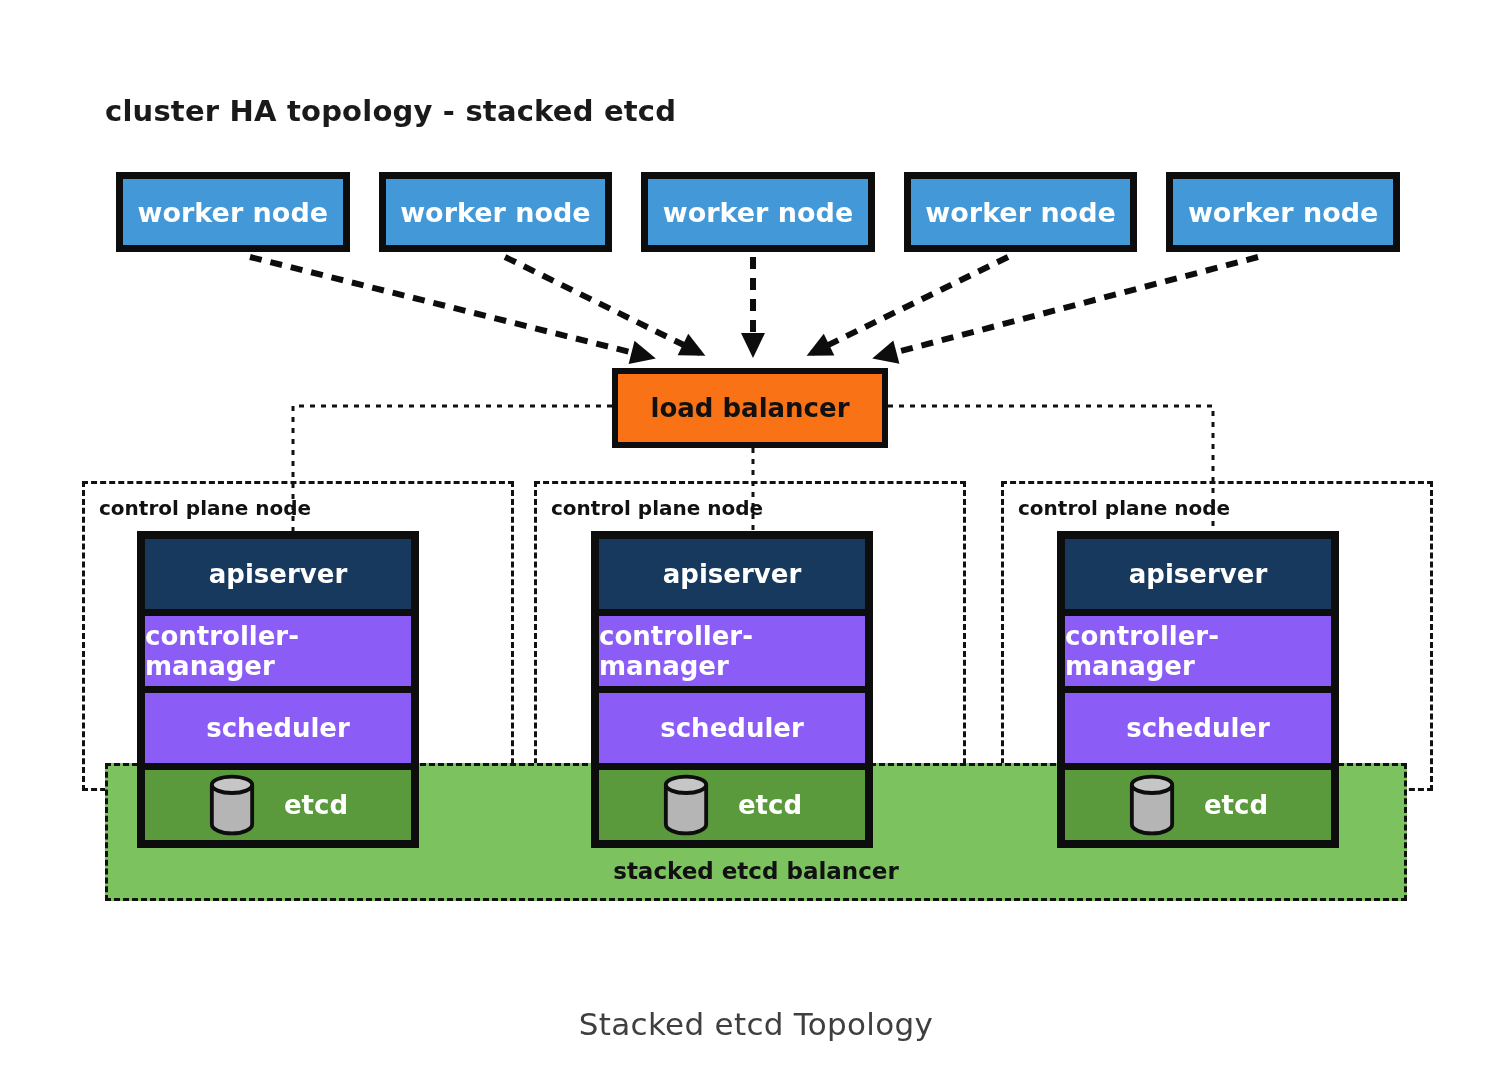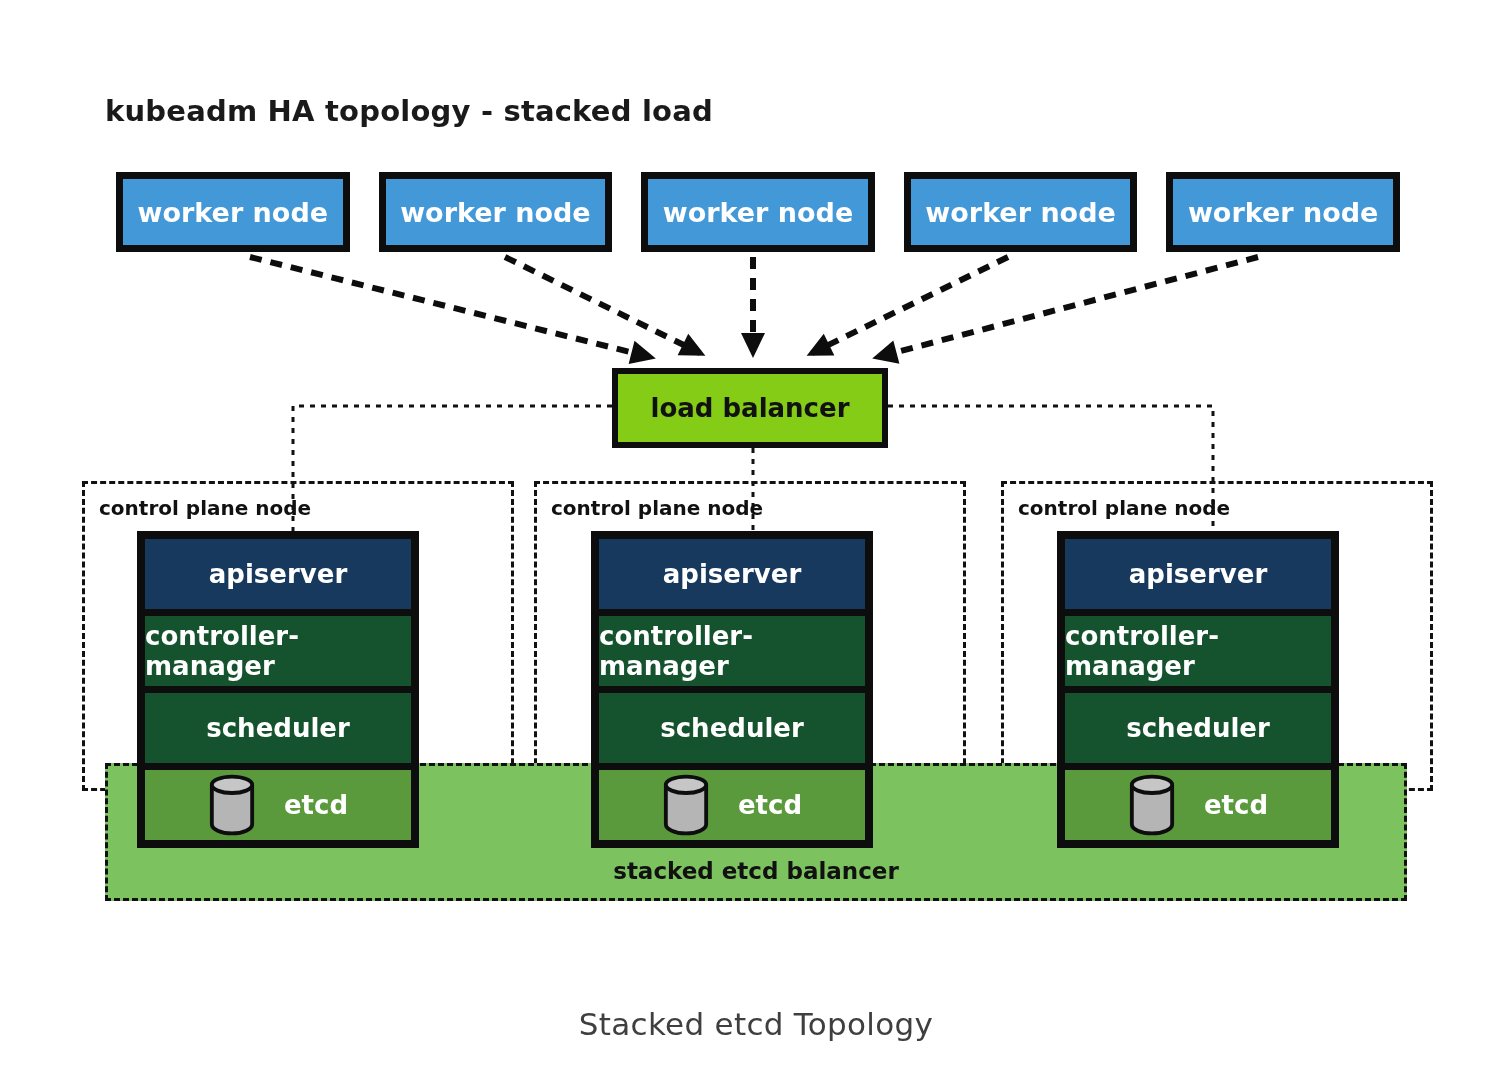--- a/index.html
+++ b/index.html
@@ -17,21 +17,21 @@
     display:flex;gap:21px;
   }
   .worker{
     flex:1;background:#4398d8;border:7px solid #0d0d0d;
     display:flex;align-items:center;justify-content:center;
     color:#ffffff;font-size:27px;font-weight:700;box-sizing:border-box;margin-left:8px;
   }
   
   .lb{
     position:absolute;left:612px;top:368px;width:276px;height:80px;box-sizing:border-box;
-    background:#84cc16;border:6px solid #0d0d0d;
+    background:#f97316;border:6px solid #0d0d0d;
     display:flex;align-items:center;justify-content:center;
     color:#111111;font-size:26px;font-weight:700;
   }
   
   .cp{
     position:absolute;top:481px;width:432px;height:310px;box-sizing:border-box;
     border:3px dashed #111111;background:transparent;
   }
   .cp-label{
     position:absolute;left:10px;top:12px;font-size:20px;font-weight:600;color:#111111;
@@ -49,35 +49,35 @@
   
   .stack{
     position:absolute;top:531px;width:282px;height:317px;box-sizing:border-box;
     background:#0d0d0d;padding:8px;display:flex;flex-direction:column;gap:7px;
   }
   .row{
     flex:1;display:flex;align-items:center;justify-content:center;gap:20px;
     color:#ffffff;font-size:26px;font-weight:700;
   }
   .row.apiserver{background:#17395e;}
-  .row.blue{background:#14532d;}
+  .row.blue{background:#8b5cf6;}
   .row.etcd{background:#5b9a3c;gap:28px;}
   .db-icon{display:flex;align-items:center;}
   .caption{
     position:absolute;left:0;right:0;top:1006px;text-align:center;
     font-size:31px;font-weight:400;color:#3f3f3f;letter-spacing:.3px;
   }
   .overlay{position:absolute;left:0;top:0;pointer-events:none;}
 </style>
 </head>
 <body>
 
 <div class="canvas">
 
-  <div class="title">kubeadm HA topology - stacked load</div>
+  <div class="title">cluster HA topology - stacked etcd</div>
 
   <div class="worker-row">
     <div class="worker">worker node</div>
     <div class="worker">worker node</div>
     <div class="worker">worker node</div>
     <div class="worker">worker node</div>
     <div class="worker">worker node</div>
   </div>
 
   <div class="cp" style="left:82px;">

